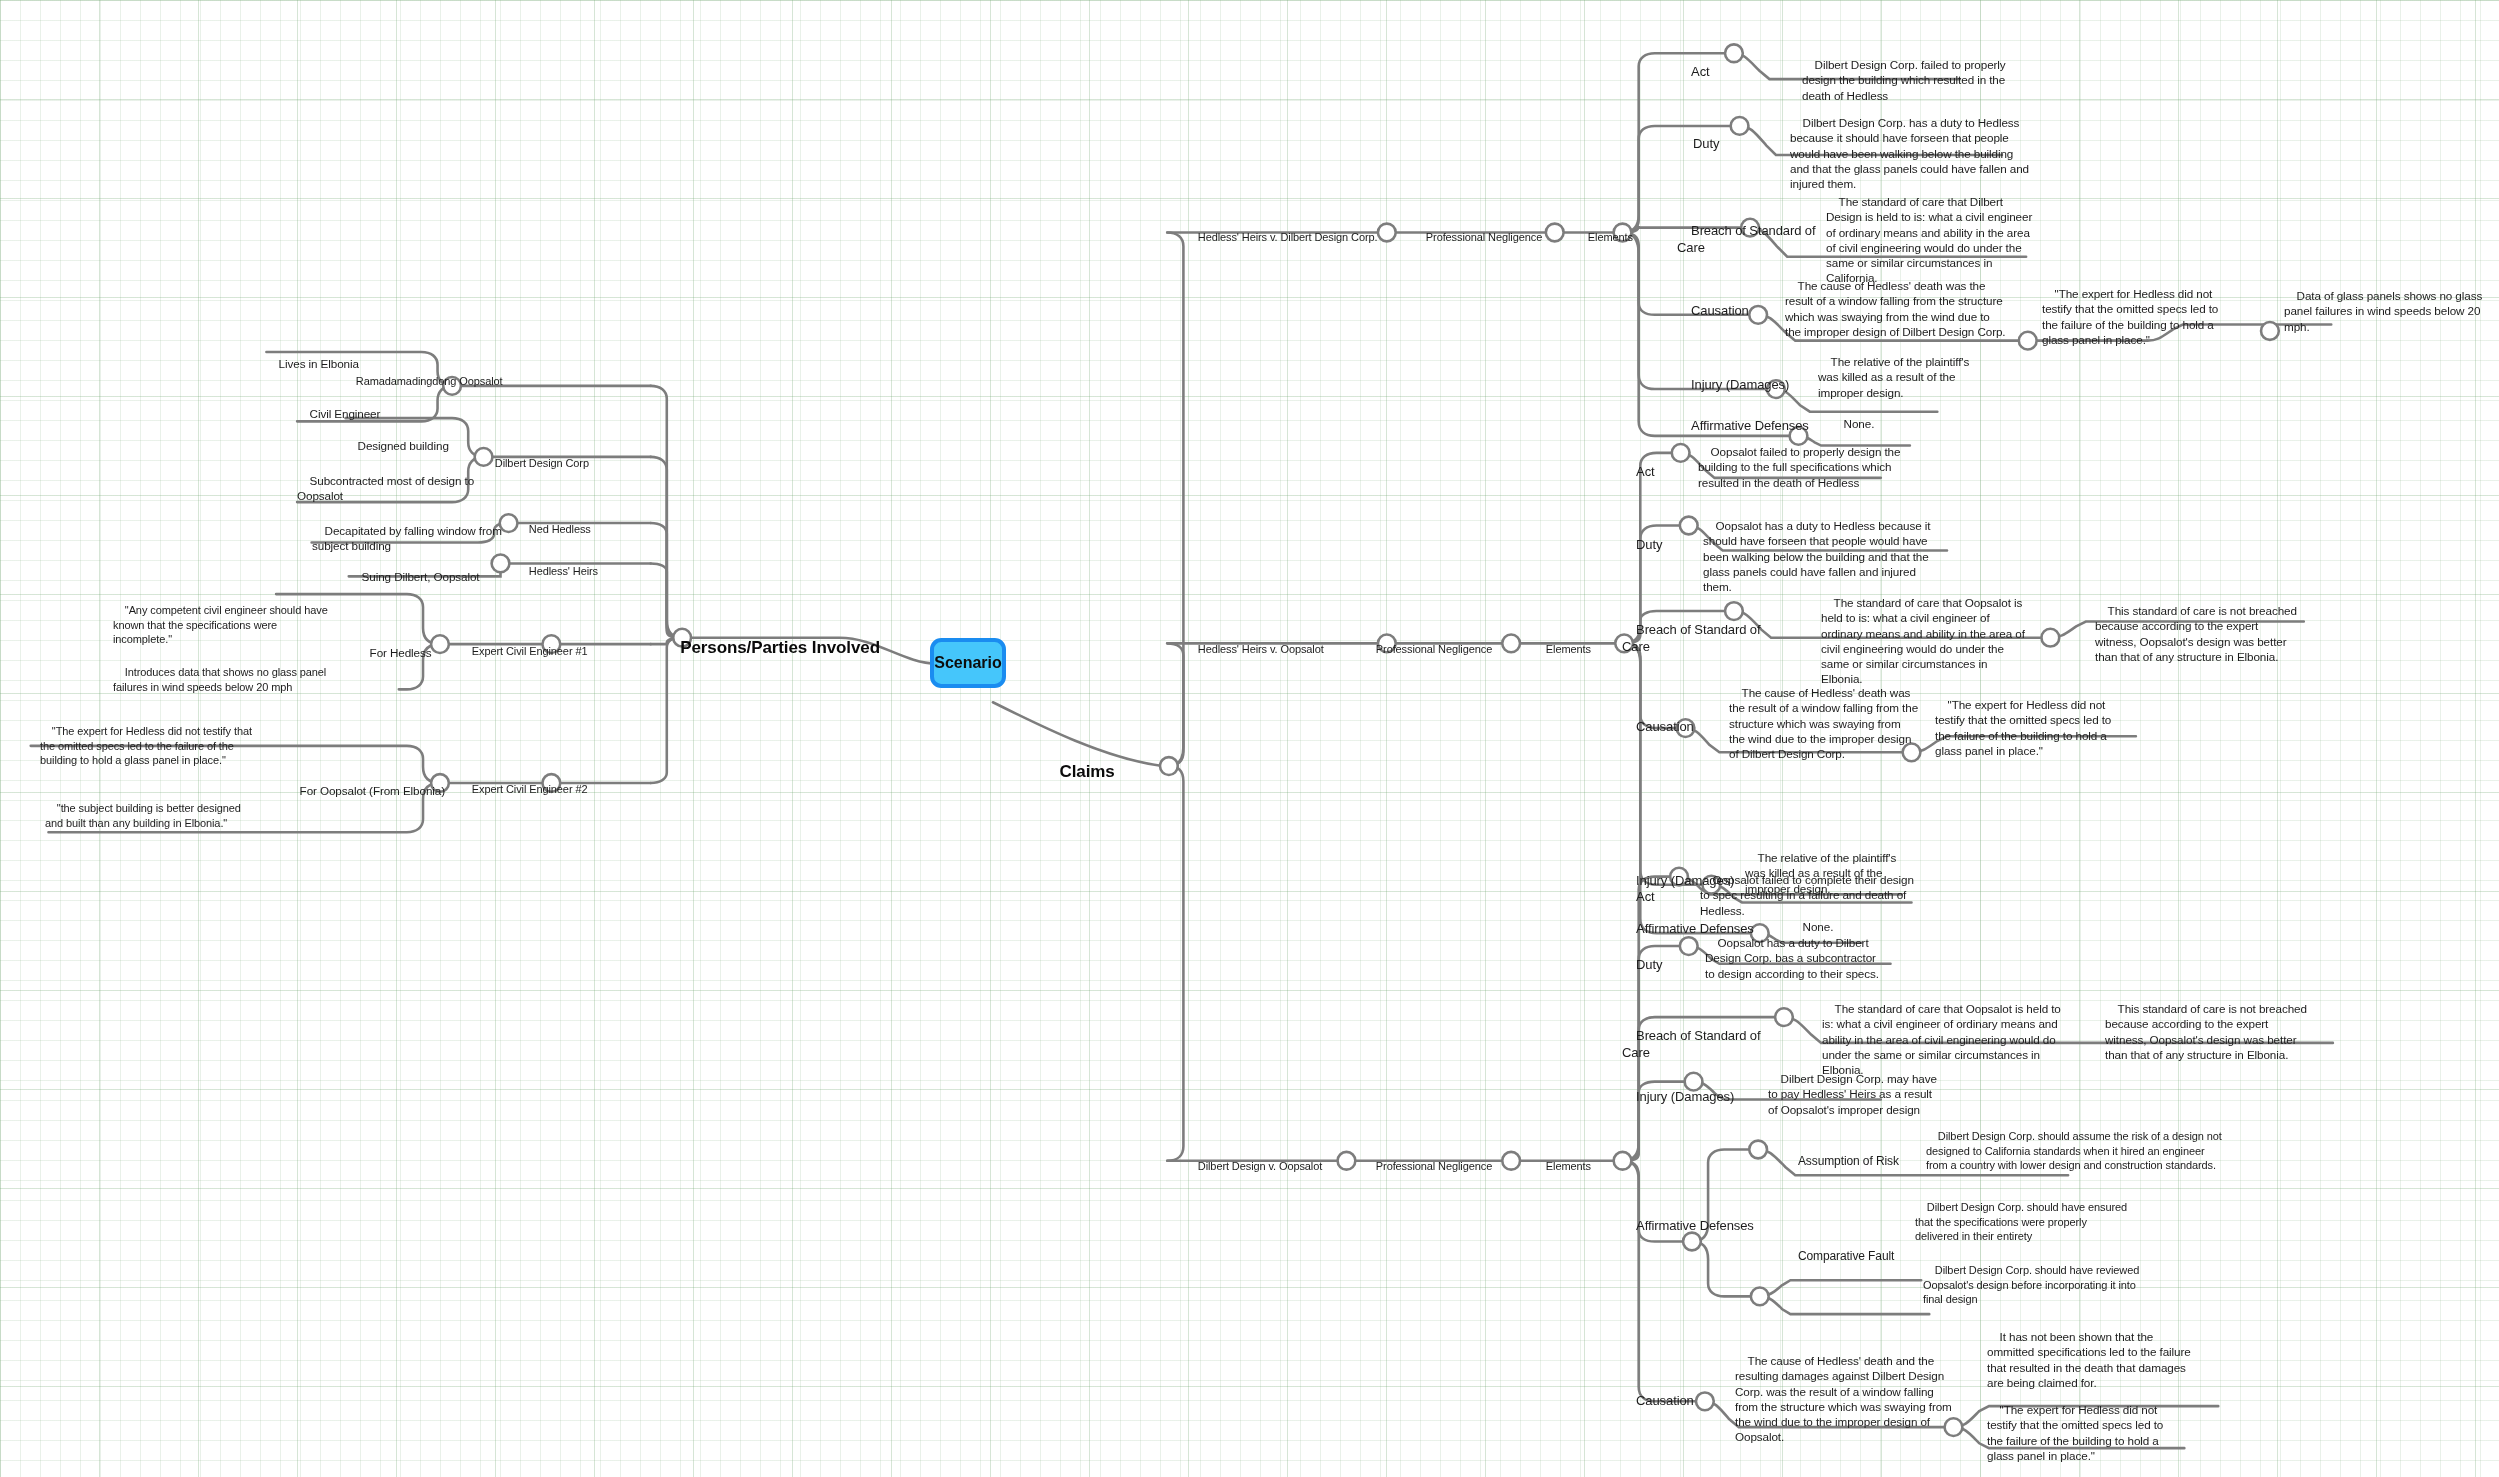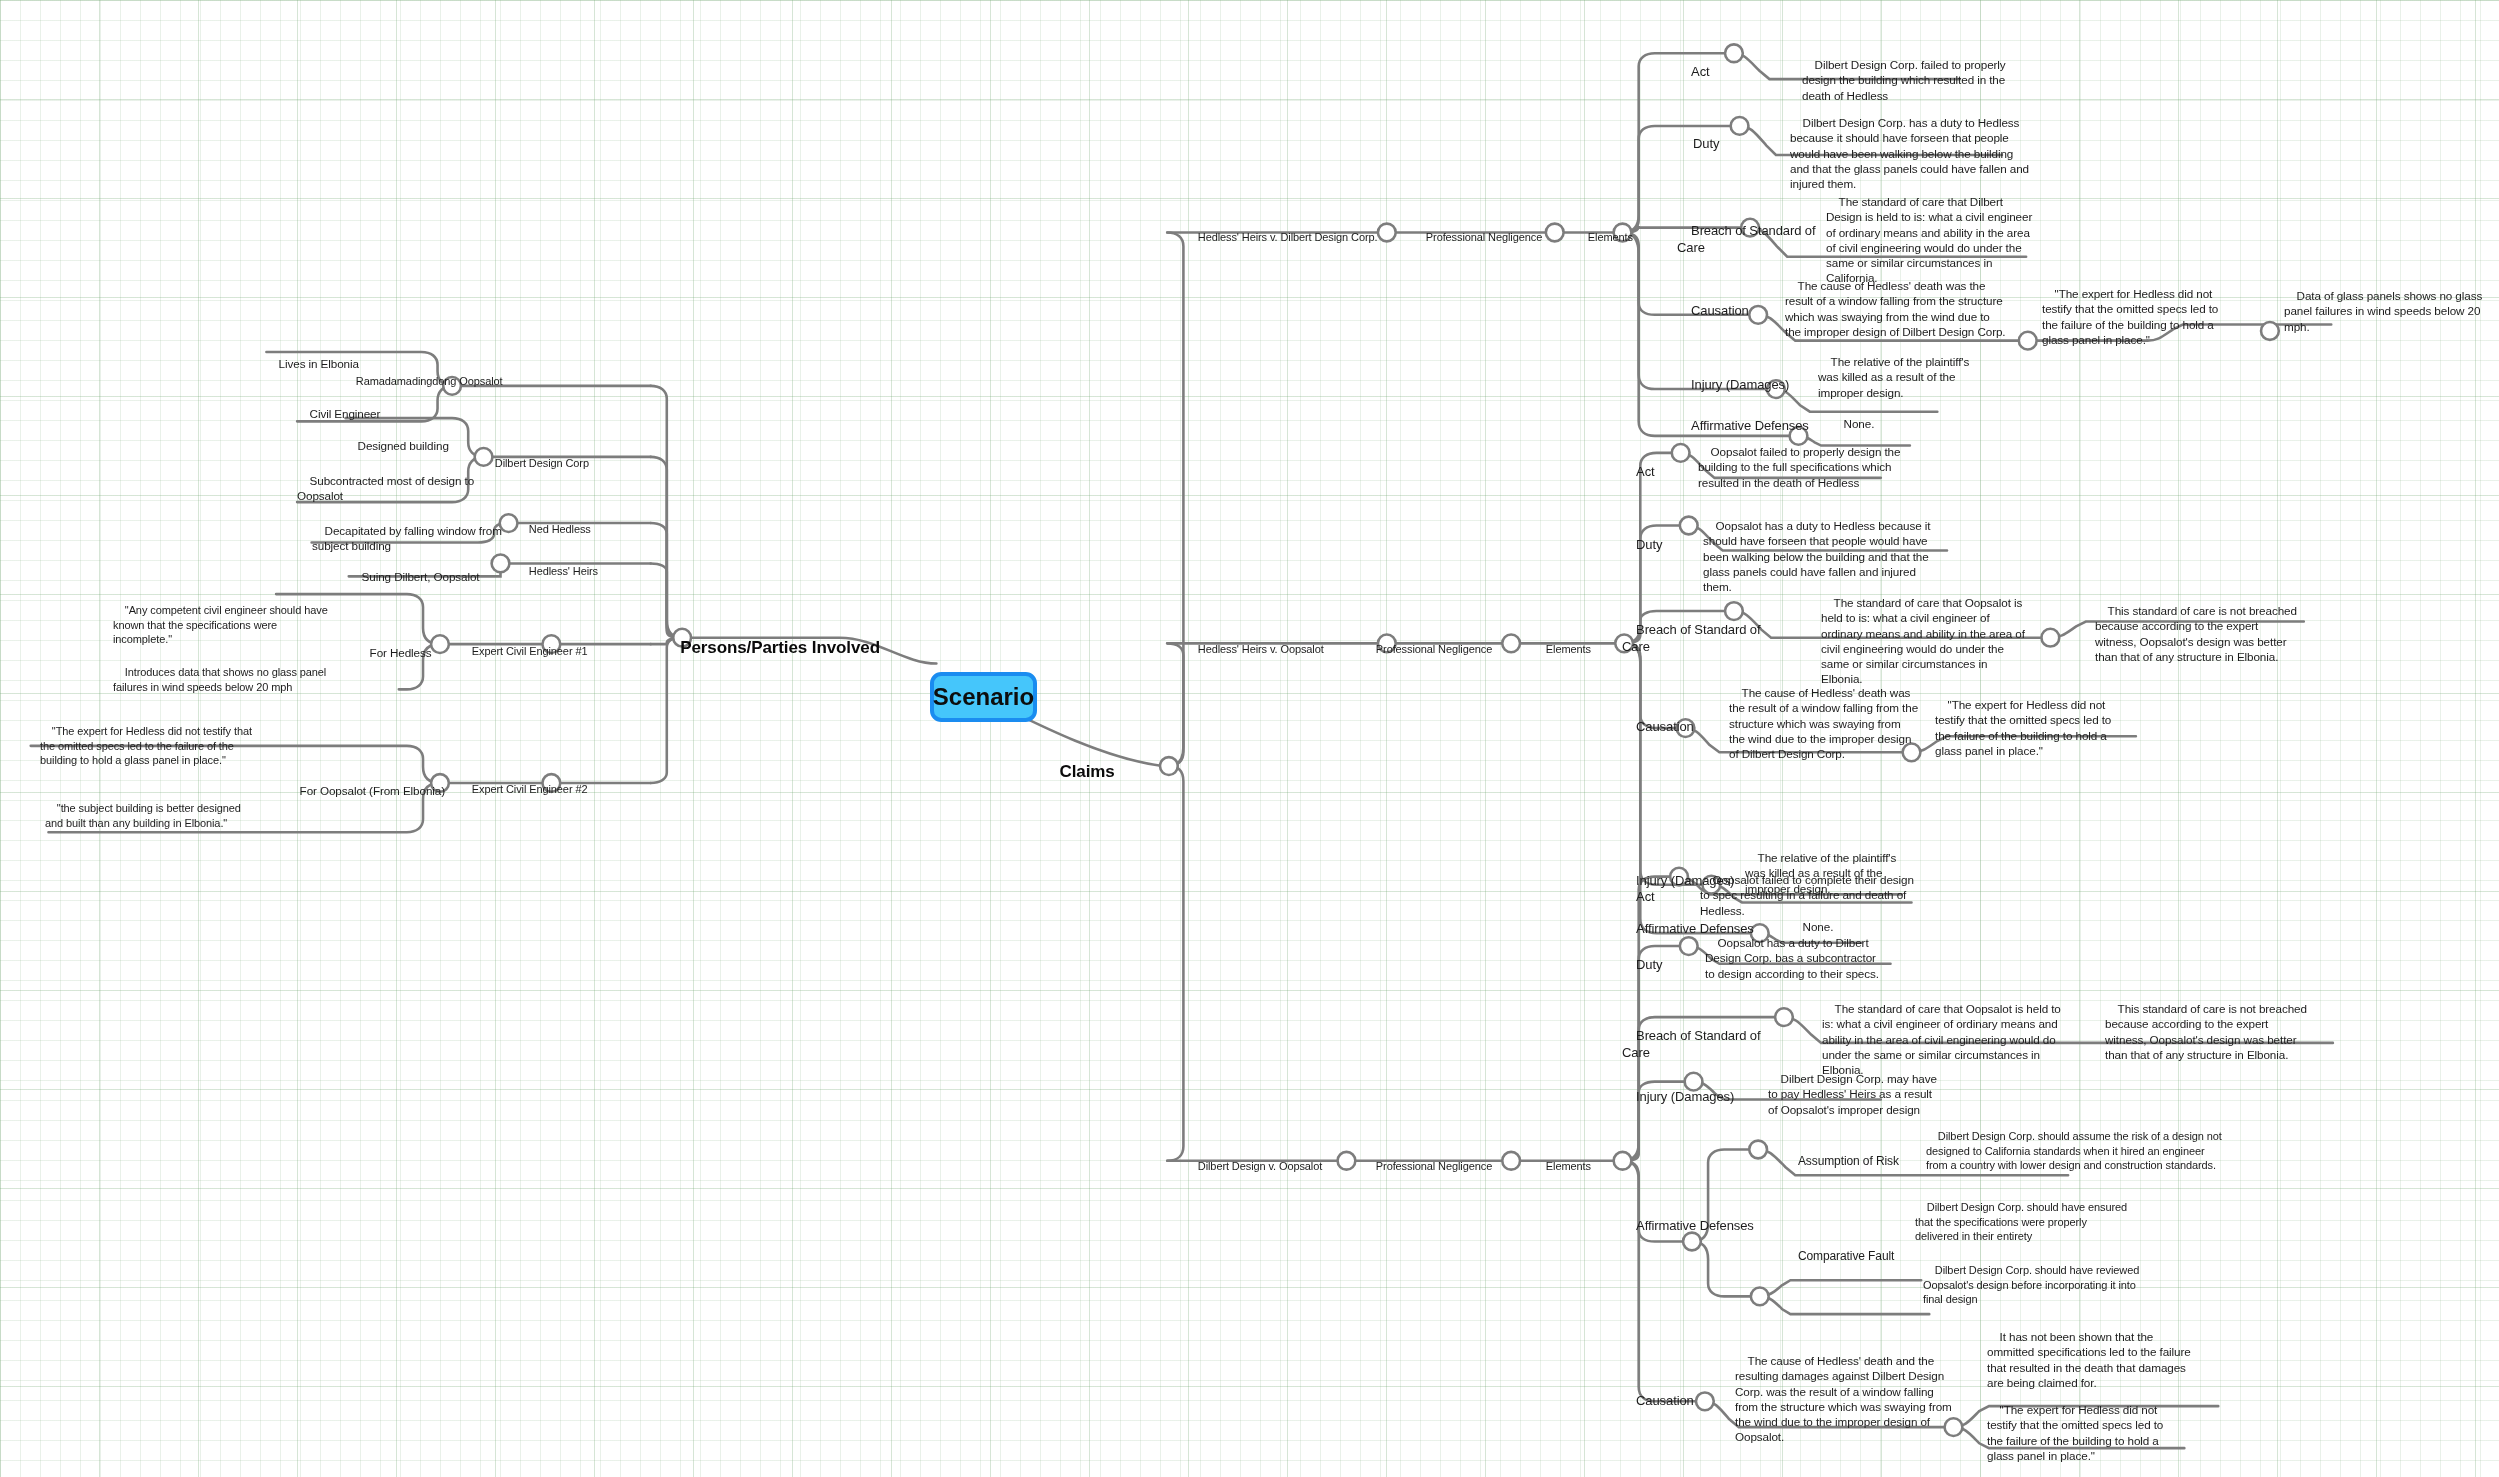--- a/index.html
+++ b/index.html
@@ -219,21 +219,21 @@
       <circle cx="2210" cy="1260" r="11"></circle>
       <circle cx="2098" cy="1340" r="11"></circle>
       <circle cx="2096" cy="1538" r="11"></circle>
       <circle cx="2112" cy="1736" r="11"></circle>
       <circle cx="2178" cy="1424" r="11"></circle>
       <circle cx="2180" cy="1606" r="11"></circle>
       <circle cx="2420" cy="1768" r="11"></circle>
     </g>
   </svg>
 
-  <div class="root-pill" style="left:930px; top:672px; width:107px; height:50px; font-size:24px;">
+  <div class="root-pill" style="left:930px; top:638px; width:76px; height:50px; font-size:16px;">
     <span>Scenario</span>
   </div>
 
   <div class="node lvl1" style="left:638px; top:615px; width:242px; text-align:right;">
     <span>Persons/Parties Involved</span>
   </div>
   <div class="node lvl1" style="left:1041px; top:739px; width:161px; text-align:left;">
     <span>Claims</span>
   </div>
 

